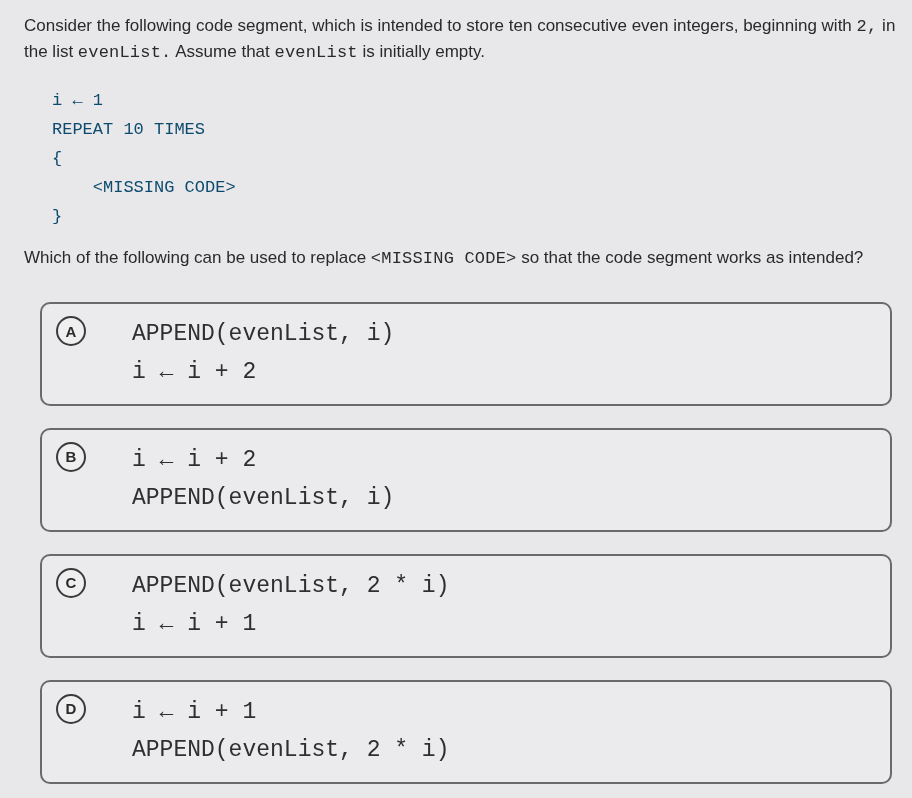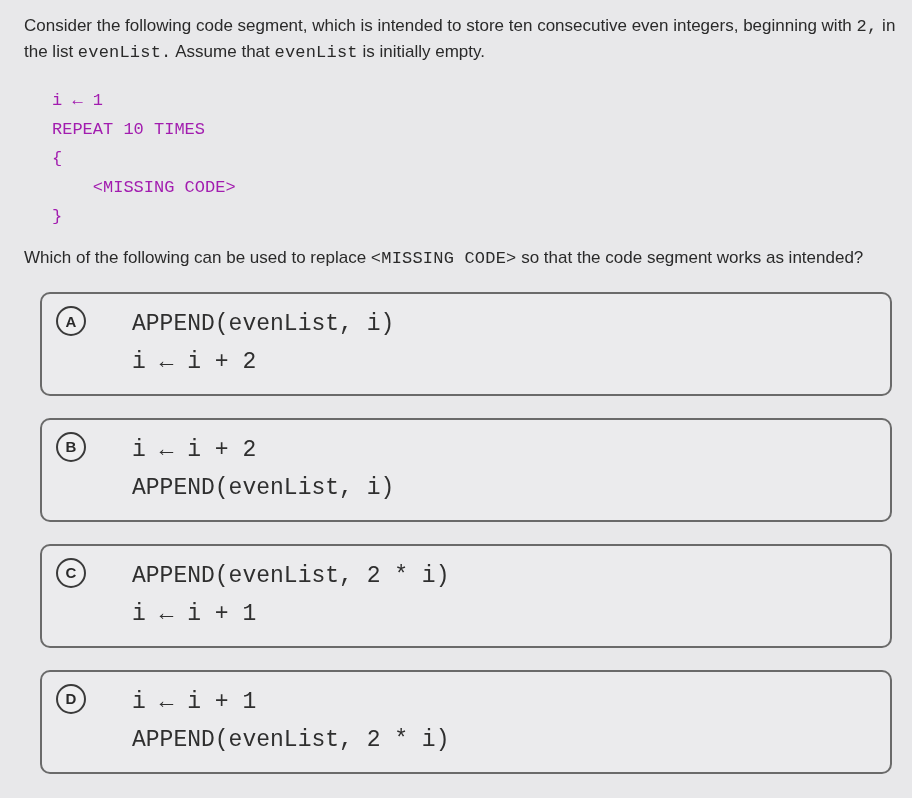--- a/index.html
+++ b/index.html
@@ -16,23 +16,23 @@
   .prompt .code, .code {
     font-family: "Courier New", Courier, monospace;
     letter-spacing: 0.2px;
   }
   .codeblock {
     font-family: "Courier New", Courier, monospace;
     font-size: 17px;
     line-height: 1.7;
     white-space: pre;
     margin: 14px 0 14px 28px;
-    color: #a21caf;
+    color: #0c4a6e;
   }
-  .question { margin-bottom: 21px; }
+  .question { margin-bottom: 31px; }
   .options { display: flex; flex-direction: column; gap: 22px; padding-left: 16px; padding-right: 4px; }
   .option {
     display: flex;
     align-items: flex-start;
     border: 2px solid #6a6a6a;
     border-radius: 10px;
     padding: 12px 14px 12px 14px;
     background: rgba(255,255,255,0.15);
   }
   .letter-circle {

